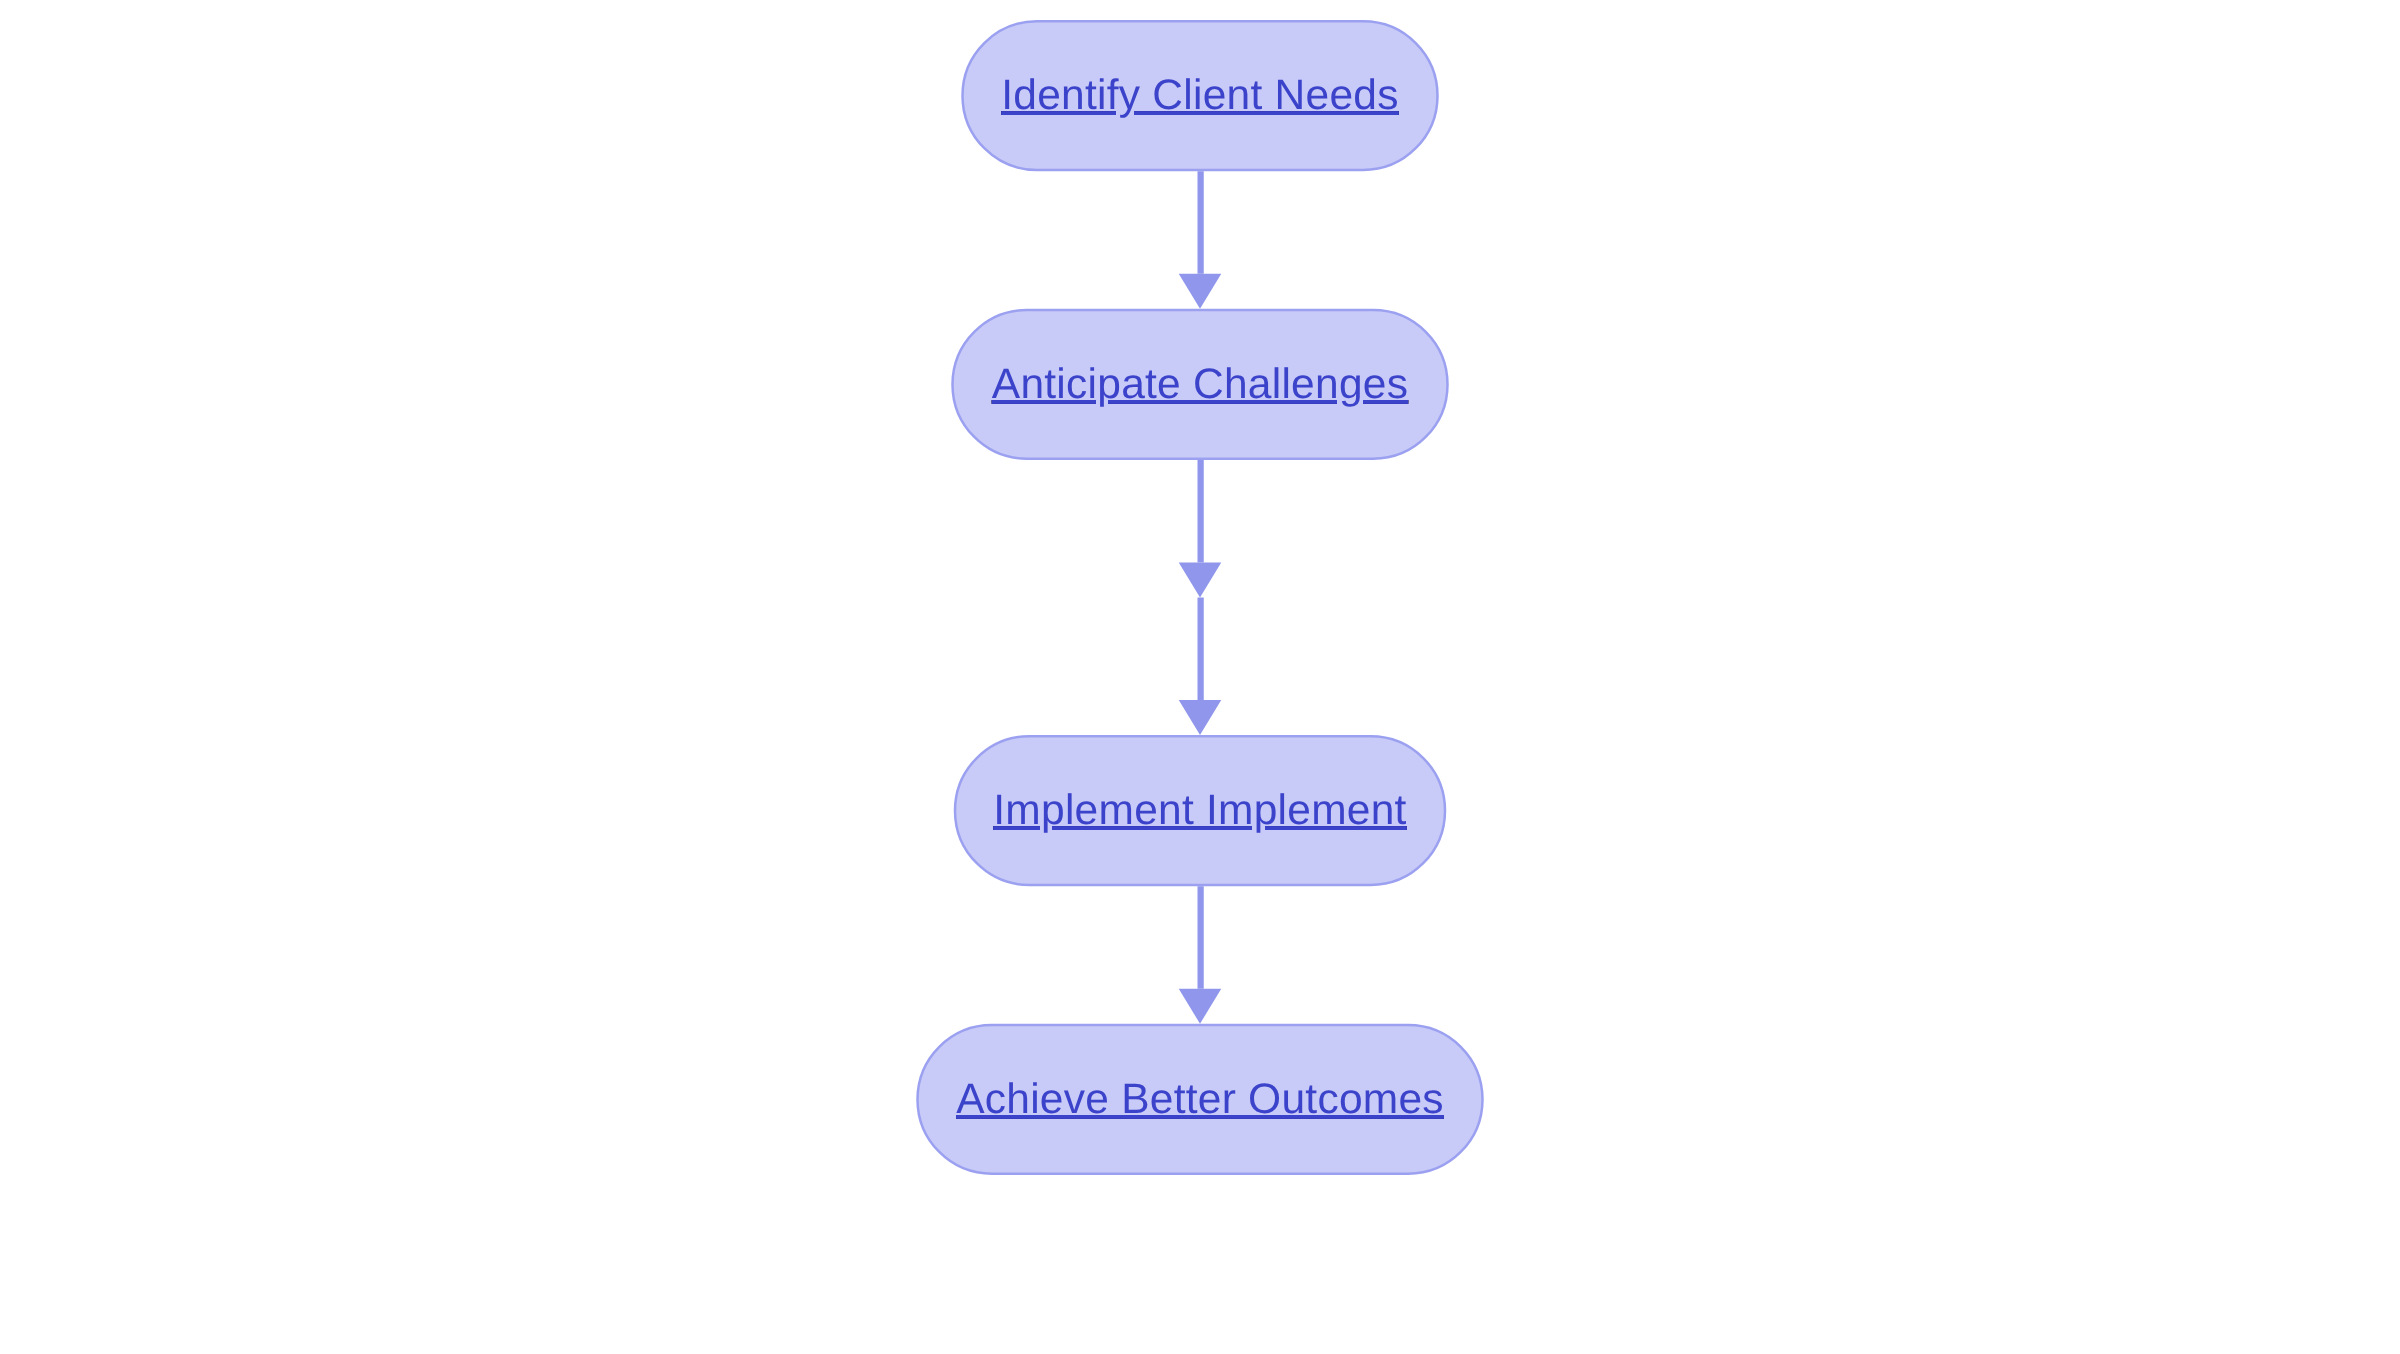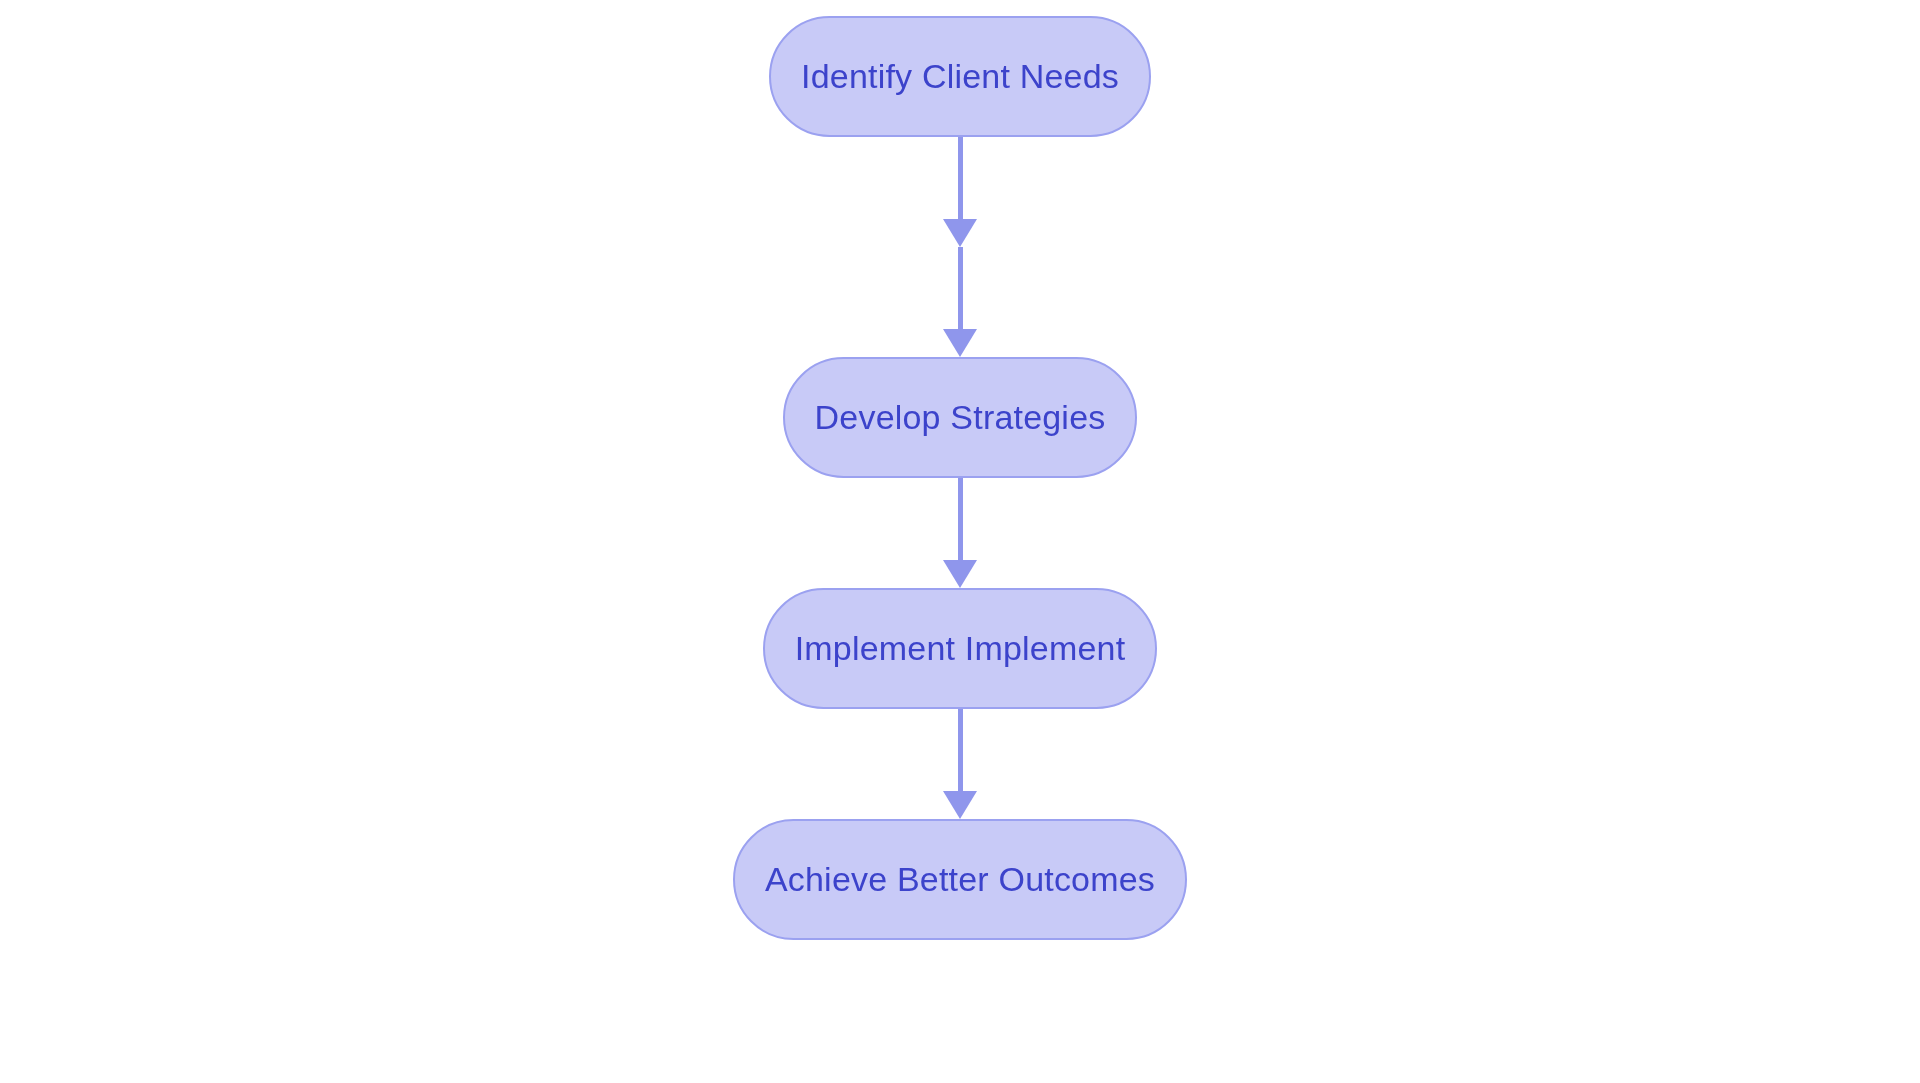--- a/index.html
+++ b/index.html
@@ -2,21 +2,21 @@
 <html style="--background: #ffffff; --node-fill: #c8caf7; --node-border: #9ba1f0; --node-text: #3c43cb; --arrow: #8f96ec;"><head>
 <meta charset="utf-8">
 <style>
   :root {
     --background: #ffffff;
     --node-fill: #c8caf7;
     --node-border: #9ba1f0;
     --node-text: #3c43cb;
     --arrow: #8f96ec;
   }
-  * { margin: 0; padding: 0; box-sizing: border-box; }
+  * { margin: 0; padding: 0; box-sizing: border-box; text-decoration: underline; }
   html, body {
     width: 1920px;
     height: 1083px;
     background: var(--background);
     font-family: "Liberation Sans", "DejaVu Sans", sans-serif;
     overflow: hidden;
   }
   .canvas {
     position: relative;
     width: 1920px;
@@ -70,29 +70,29 @@
 
   <div class="flow-node">
     <span>Identify Client Needs</span>
   </div>
 
   <div class="flow-arrow">
     <div class="arrow-stem"></div>
     <div class="arrow-head"></div>
   </div>
 
+  <div class="flow-node">
+    <span>Anticipate Challenges</span>
+  </div>
 
   <div class="flow-arrow">
     <div class="arrow-stem"></div>
     <div class="arrow-head"></div>
   </div>
 
-  <div class="flow-node">
-    <span>Develop Strategies</span>
-  </div>
 
   <div class="flow-arrow">
     <div class="arrow-stem"></div>
     <div class="arrow-head"></div>
   </div>
 
   <div class="flow-node">
     <span>Implement Implement</span>
   </div>
 

